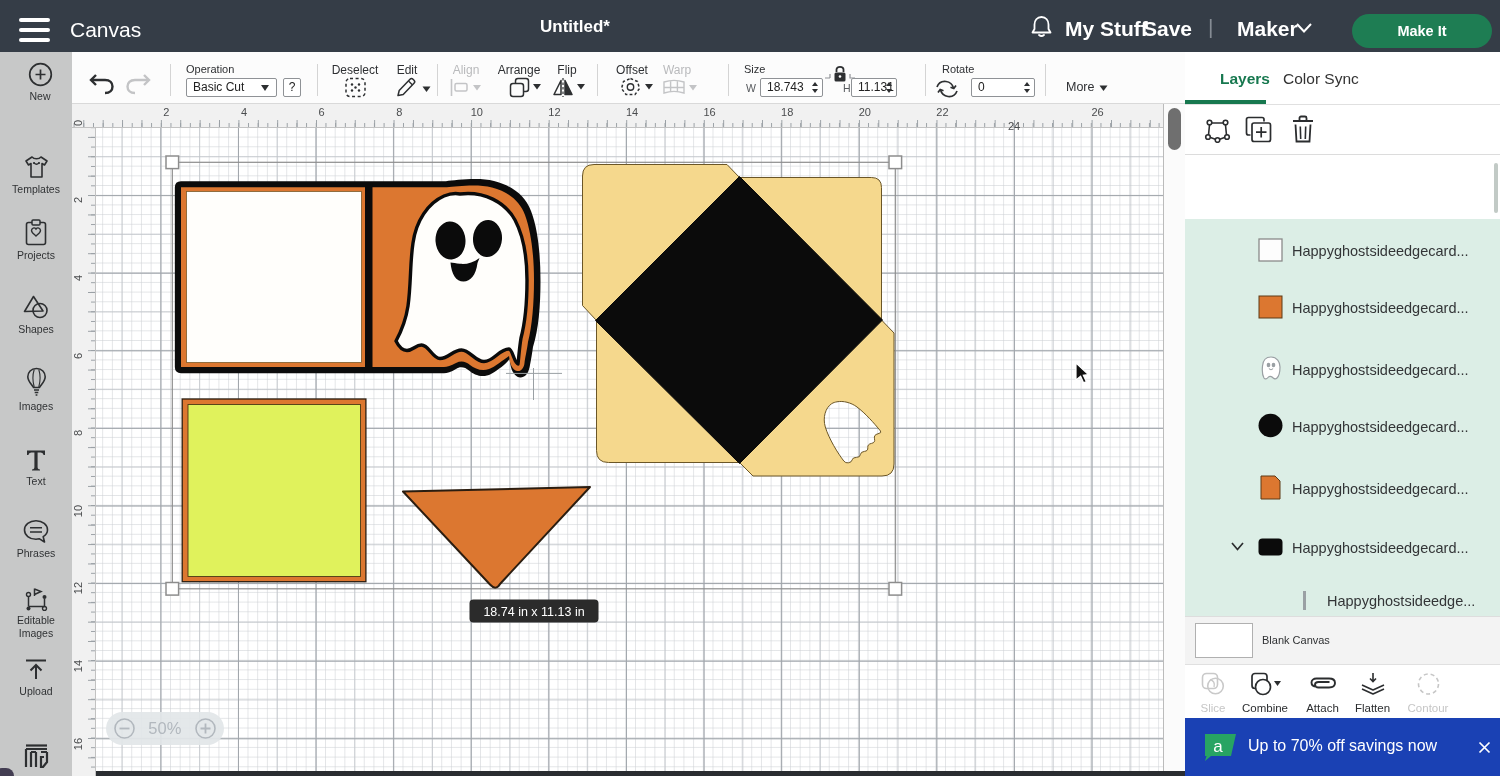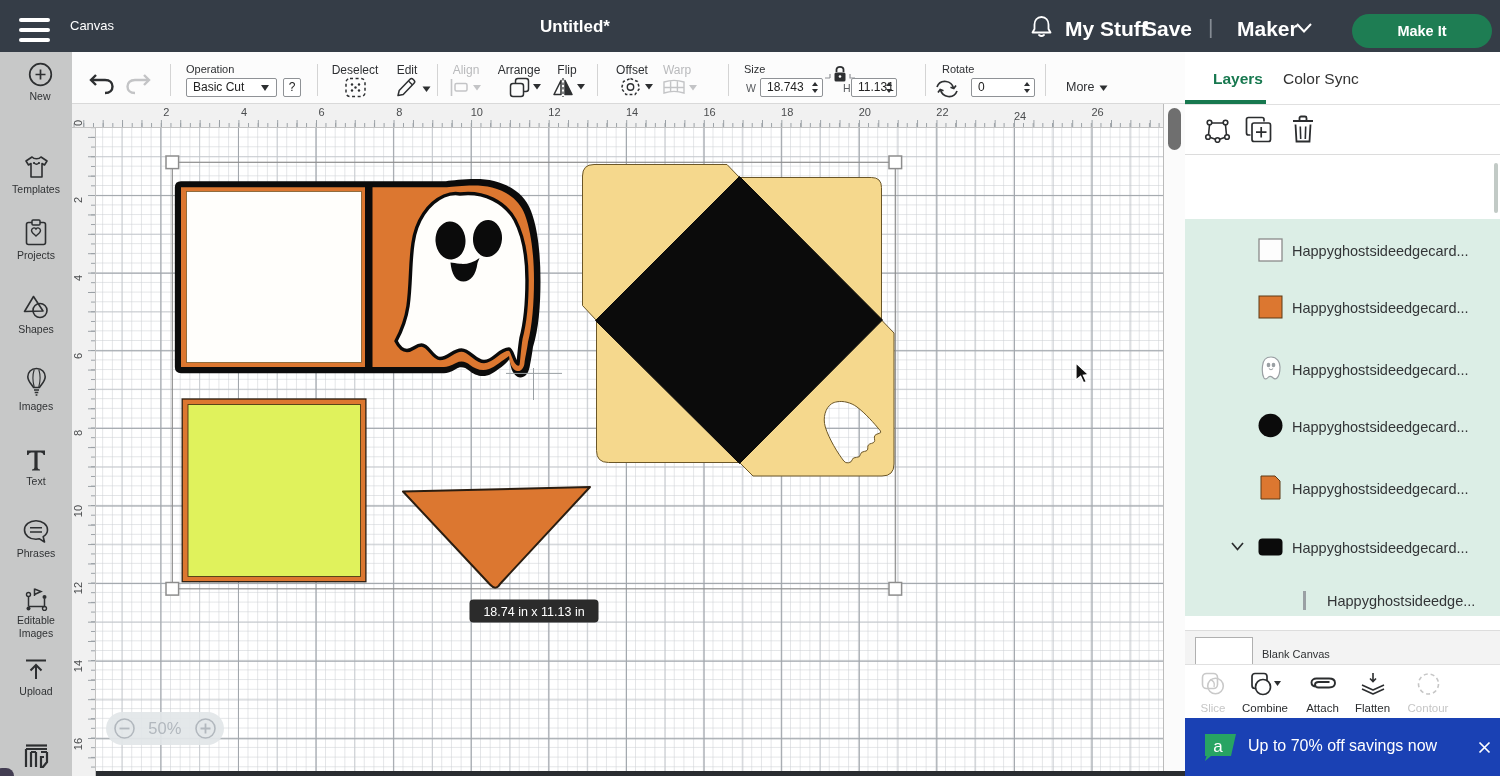--- a/index.html
+++ b/index.html
@@ -48,37 +48,37 @@
 
   
   #rpanel { position:absolute; left:1185px; top:52px; width:315px; height:724px; background:#fff; }
   .tab { position:absolute; top:18px; font-size:15.5px; }
   #laytools { position:absolute; left:0; top:52px; width:315px; height:51px; border-bottom:1px solid #dcdcdc; }
   #grouprow { position:absolute; left:0; top:108px; width:315px; height:59px; background:#a9e1cd; }
   #childbg { position:absolute; left:0; top:167px; width:315px; height:397px; background:#dceee6; }
   .lrow { position:absolute; left:0; width:315px; height:58px; }
   .lrow .thumb { position:absolute; left:73px; top:0; }
   .lrow .txt { position:absolute; left:107px; font-size:14.5px; color:#333537; }
-  #blankrow { position:absolute; left:0; top:564px; width:315px; height:48px; background:#f3f3f3; border-top:1px solid #ddd;margin-top:14px; }
+  #blankrow { position:absolute; left:0; top:564px; width:315px; height:48px; background:#f3f3f3; border-top:1px solid #ddd; }
   #tools { position:absolute; left:0; top:612px; width:315px; height:54px; background:#fff; border-top:1px solid #e0e0e0; }
   .tool { position:absolute; top:7px; text-align:center; }
   .tool .tl { font-size:11.5px; color:#2c2e30; margin-top:2px; }
   .tool.dis .tl { color:#c6c6c6; }
   #banner { position:absolute; left:0; top:666px; width:315px; height:58px; background:#1a41b4; }
 </style>
 </head>
 <body>
 
 <div id="topbar">
   <div id="hamb" class="abs" style="left:19px; top:18px;">
       <span></span>
       <span></span>
       <span style="margin:0;"></span>
     </div>
-  <div class="tb-txt" style="left:70px; top:18px; font-size:13px;">Canvas</div>
+  <div class="tb-txt" style="left:70px; top:18px; font-size:21px;">Canvas</div>
   <div class="tb-txt" style="left:540px; top:17px; font-size:17px; font-weight:bold;">Untitled*</div>
   <svg class="abs" style="left:1030px; top:14px;" width="23" height="24" viewBox="0 0 23 24">
     <path d="M11.5 3 C7 3 4.5 6.5 4.5 10.5 L4.5 15 L2.5 18.5 L20.5 18.5 L18.5 15 L18.5 10.5 C18.5 6.5 16 3 11.5 3 Z" fill="none" stroke="#fff" stroke-width="1.8" stroke-linejoin="round"></path>
     <path d="M9 21 Q11.5 23 14 21" fill="none" stroke="#fff" stroke-width="1.8" stroke-linecap="round"></path>
   </svg>
   <div class="tb-txt" style="left:1065px; top:17px; font-weight:bold;">My Stuff</div>
   <div class="tb-txt" style="left:1143px; top:17px; font-weight:bold;">Save</div>
   <div class="tb-txt" style="left:1208px; top:15px; color:#858c94;">|</div>
   <div class="tb-txt" style="left:1237px; top:17px; font-weight:bold;">Maker</div>
   <svg class="abs" style="left:1295px; top:22px;" width="18" height="12" viewBox="0 0 18 12">
@@ -278,21 +278,21 @@
     <div class="rnum" style="left:160px; top:2px; width:24px; text-align:center;">4</div>
     <div class="rnum" style="left:237.6px; top:2px; width:24px; text-align:center;">6</div>
     <div class="rnum" style="left:315.2px; top:2px; width:24px; text-align:center;">8</div>
     <div class="rnum" style="left:392.8px; top:2px; width:24px; text-align:center;">10</div>
     <div class="rnum" style="left:470.4px; top:2px; width:24px; text-align:center;">12</div>
     <div class="rnum" style="left:548px; top:2px; width:24px; text-align:center;">14</div>
     <div class="rnum" style="left:625.6px; top:2px; width:24px; text-align:center;">16</div>
     <div class="rnum" style="left:703.2px; top:2px; width:24px; text-align:center;">18</div>
     <div class="rnum" style="left:780.8px; top:2px; width:24px; text-align:center;">20</div>
     <div class="rnum" style="left:858.4px; top:2px; width:24px; text-align:center;">22</div>
-    <div class="rnum" style="left:936px; top:6px; width:24px; text-align:center;">24</div>
+    <div class="rnum" style="left:936px; top:16px; width:24px; text-align:left;">24</div>
     <div class="rnum" style="left:1013.6px; top:2px; width:24px; text-align:center;">26</div>
   </div>
   <div id="rulerleft">
     <div class="abs" style="top:0; right:0; width:4.5px; height:648px; background-image:linear-gradient(to bottom,#9aa0a5 1px,transparent 1px); background-size:100% 9.7px; background-position:0 8.9px;"></div>
     <div class="abs" style="top:0; right:0; width:7.5px; height:648px; background-image:linear-gradient(to bottom,#9aa0a5 1px,transparent 1px); background-size:100% 19.4px; background-position:0 8.9px;"></div>
     <div class="rnum" style="left:-4px; top:-11.2px; width:20px; height:12px; text-align:center; transform:rotate(-90deg);">0</div>
     <div class="rnum" style="left:-4px; top:66.4px; width:20px; height:12px; text-align:center; transform:rotate(-90deg);">2</div>
     <div class="rnum" style="left:-4px; top:144px; width:20px; height:12px; text-align:center; transform:rotate(-90deg);">4</div>
     <div class="rnum" style="left:-4px; top:221.6px; width:20px; height:12px; text-align:center; transform:rotate(-90deg);">6</div>
     <div class="rnum" style="left:-4px; top:299.2px; width:20px; height:12px; text-align:center; transform:rotate(-90deg);">8</div>
@@ -349,21 +349,21 @@
       <path d="M5.5 10.5 L15.5 10.5" stroke="#b2b8be" stroke-width="1.8"></path>
     </svg>
   <div class="abs" style="left:34px; top:7px; width:50px; text-align:center; font-size:16.5px; color:#b2b8be;">50%</div>
   <svg class="abs" style="left:89px; top:6px;" width="21" height="21" viewBox="0 0 21 21">
       <circle cx="10.5" cy="10.5" r="9.5" fill="none" stroke="#b2b8be" stroke-width="1.6"></circle>
       <path d="M5.5 10.5 L15.5 10.5 M10.5 5.5 L10.5 15.5" stroke="#b2b8be" stroke-width="1.8"></path>
     </svg>
 </div>
 
 <div id="rpanel">
-  <div class="tab" style="left:28px; color:#17784f; font-weight:bold;">Layers</div>
+  <div class="tab" style="left:35px; color:#17784f; font-weight:bold;">Layers</div>
   <div class="tab" style="left:98px; color:#333;">Color Sync</div>
   <div class="abs" style="left:0; top:48px; width:81px; height:3.5px; background:#17784f;"></div>
   <div class="abs" style="left:0; top:51.5px; width:315px; height:1px; background:#e0e0e0;"></div>
   <div id="laytools">
     <svg class="abs" style="left:19px; top:12px;" width="27" height="27" viewBox="0 0 27 27">
       <g fill="none" stroke="#2b2d2f" stroke-width="1.6">
         <path d="M7 7 L20 7 M5.5 9 L4.5 19 M21.5 9 L22.5 19 M6.5 21.5 L12 23.5 M20.5 21.5 L15 23.5"></path>
         <circle cx="5.5" cy="6.5" r="2.3"></circle>
           <circle cx="21.5" cy="6.5" r="2.3"></circle>
           <circle cx="4" cy="21" r="2.3"></circle>

